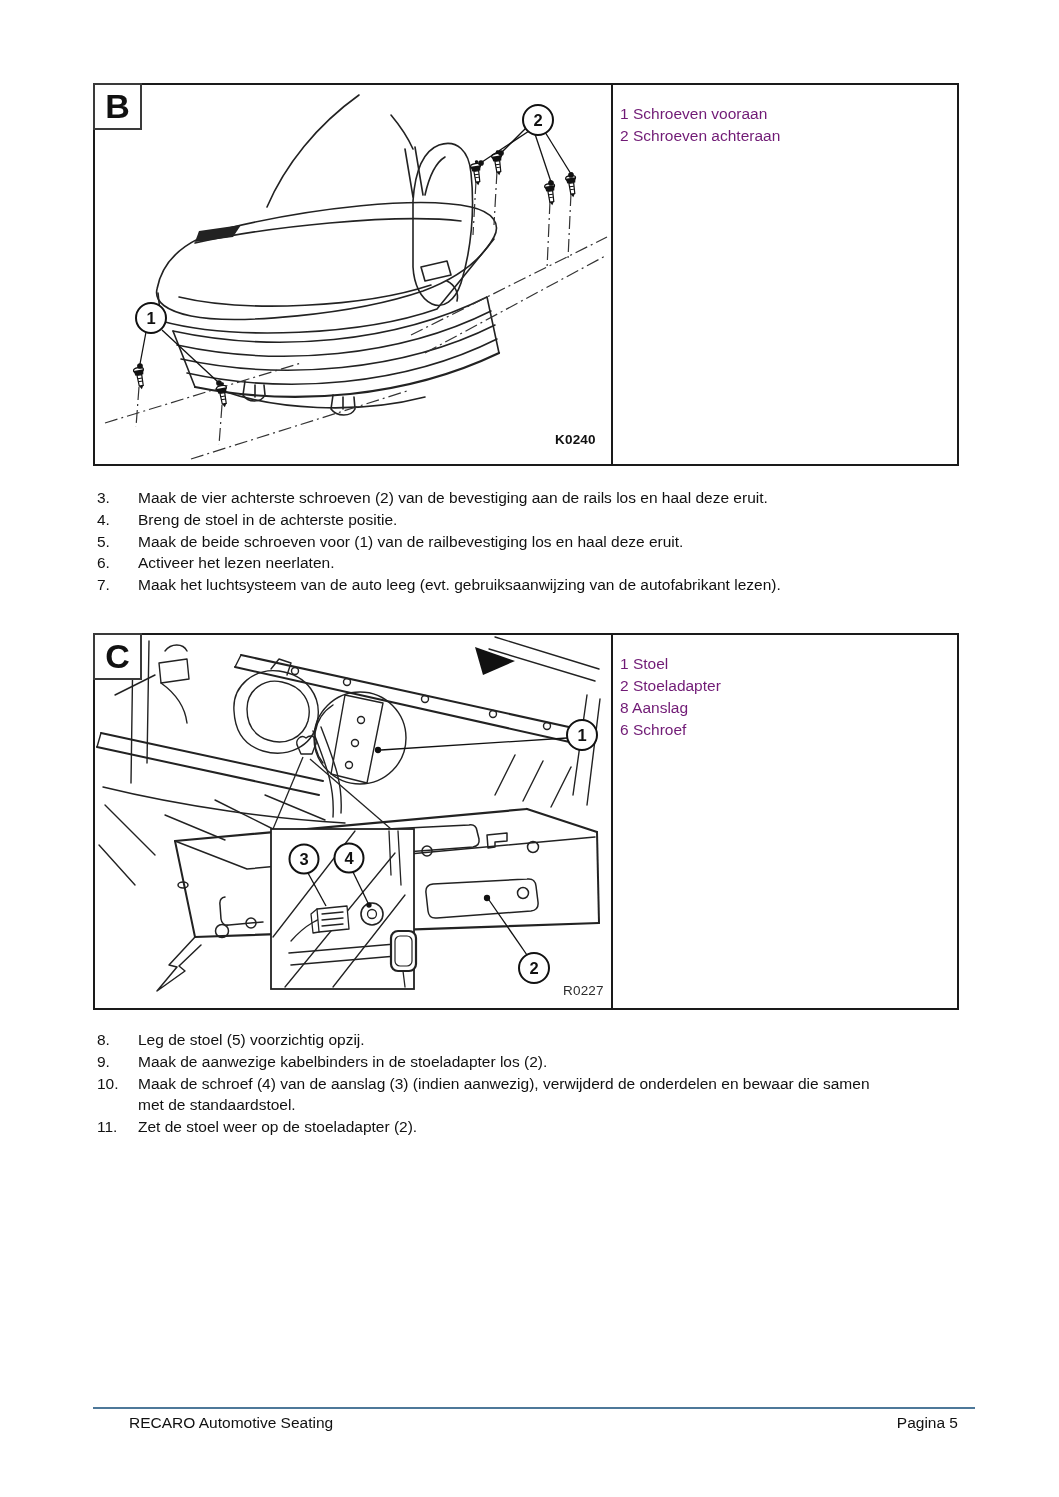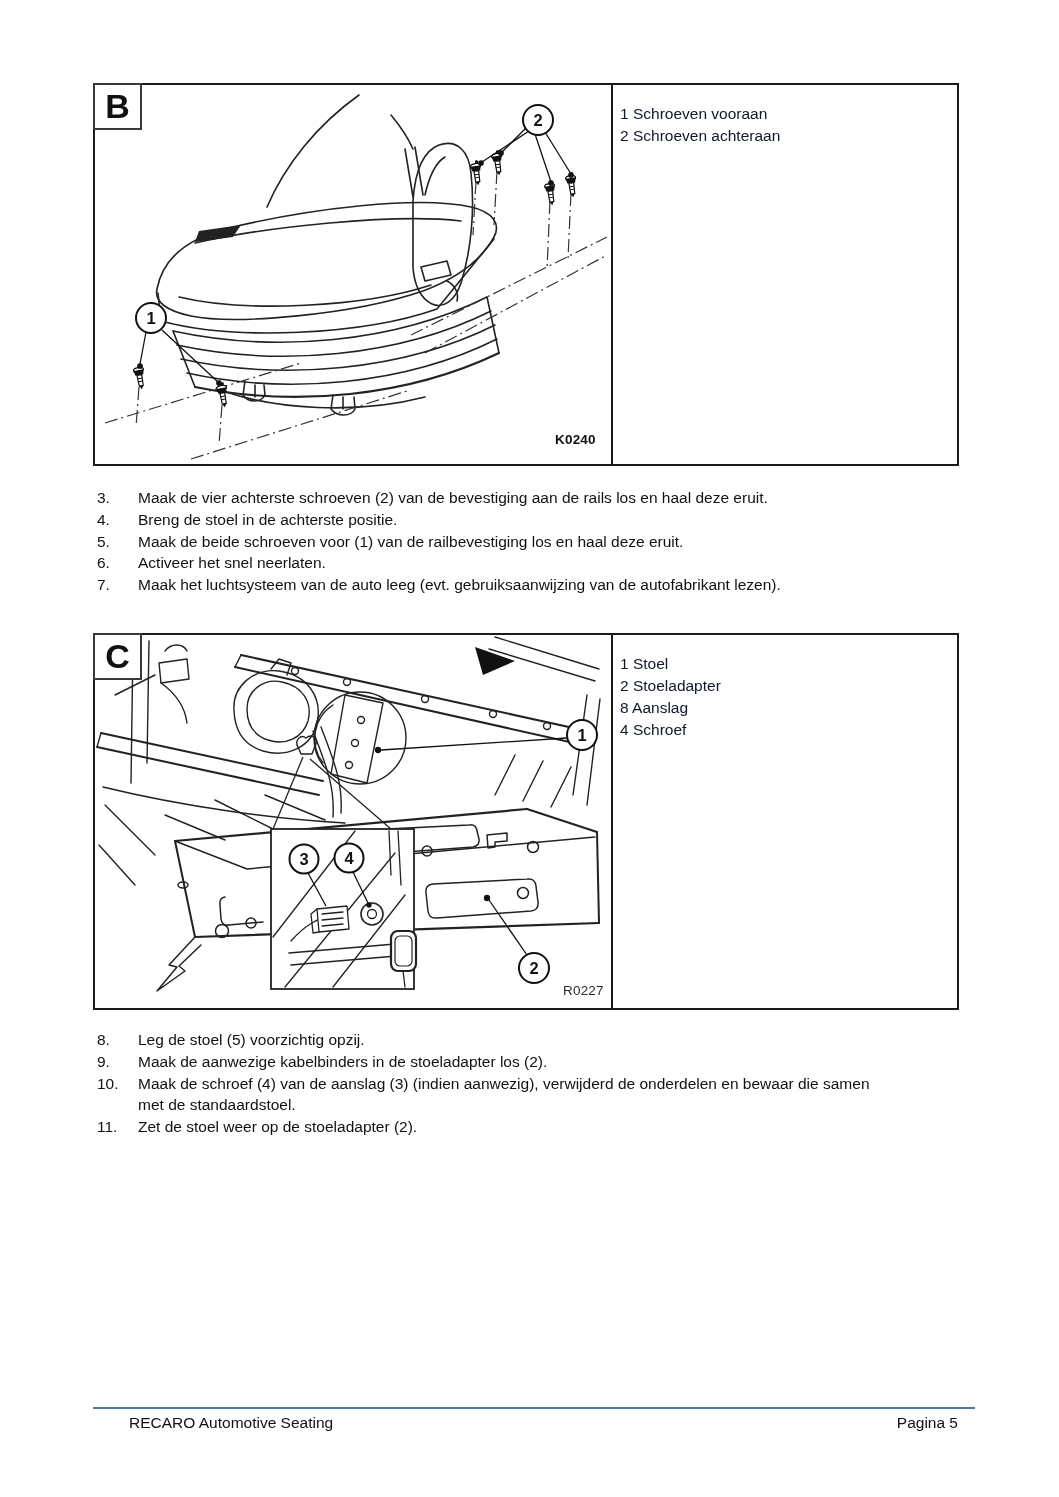--- a/index.html
+++ b/index.html
@@ -16,21 +16,21 @@
   #fig-c { top:633px; height:377px; }
   .fig-label {
     position:absolute; left:-2px; top:-2px; width:49px; height:47px;
     border:2px solid #3a3a3a; background:#fff; z-index:4;
     display:flex; align-items:center; justify-content:center;
     font-size:34px; font-weight:bold; color:#111; box-sizing:border-box;
   }
   .fig-divider { position:absolute; top:0; bottom:0; left:516px; width:2px; background:#1a1a1a; }
   .fig-legend {
     position:absolute; left:525px; top:18px; right:8px;
-    font-size:15.5px; line-height:22px; color:#0f172a;
+    font-size:15.5px; line-height:22px; color:#701a75;
   }
   .fig-code { position:absolute; font-size:13.5px; letter-spacing:.2px; }
   #fig-b .fig-code { left:460px; top:347px; font-weight:bold; color:#111; }
   #fig-c .fig-code { left:468px; top:348px; font-weight:normal; color:#2b2b2b; }
   .fig-art { position:absolute; left:0; top:0; }
 
   
   .steps { position:absolute; left:97px; width:830px; }
   #steps-front   { top:487px; }
   #steps-adapter { top:1029px; }
@@ -160,21 +160,21 @@
     <div class="step">
         <span class="num">4.</span>
         <span class="txt">Breng de stoel in de achterste positie.</span>
       </div>
     <div class="step">
         <span class="num">5.</span>
         <span class="txt">Maak de beide schroeven voor (1) van de railbevestiging los en haal deze eruit.</span>
       </div>
     <div class="step">
         <span class="num">6.</span>
-        <span class="txt">Activeer het snel neerlaten.</span>
+        <span class="txt">Activeer het lezen neerlaten.</span>
       </div>
     <div class="step">
         <span class="num">7.</span>
         <span class="txt">Maak het luchtsysteem van de auto leeg (evt. gebruiksaanwijzing van de autofabrikant lezen).</span>
       </div>
   </div>
 
   <section class="figbox" id="fig-c">
     <div class="fig-label">C</div>
 
@@ -304,21 +304,21 @@
         <text x="254" y="229" text-anchor="middle" font-size="16.5" font-weight="bold" fill="#111">4</text>
       </g>
     </svg>
 
     <div class="fig-code">R0227</div>
     <div class="fig-divider"></div>
     <div class="fig-legend">
       <div>1 Stoel</div>
       <div>2 Stoeladapter</div>
       <div>8 Aanslag</div>
-      <div>4 Schroef</div>
+      <div>6 Schroef</div>
     </div>
   </section>
 
   <div class="steps" id="steps-adapter">
     <div class="step">
         <span class="num">8.</span>
         <span class="txt">Leg de stoel (5) voorzichtig opzij.</span>
       </div>
     <div class="step">
         <span class="num">9.</span>

